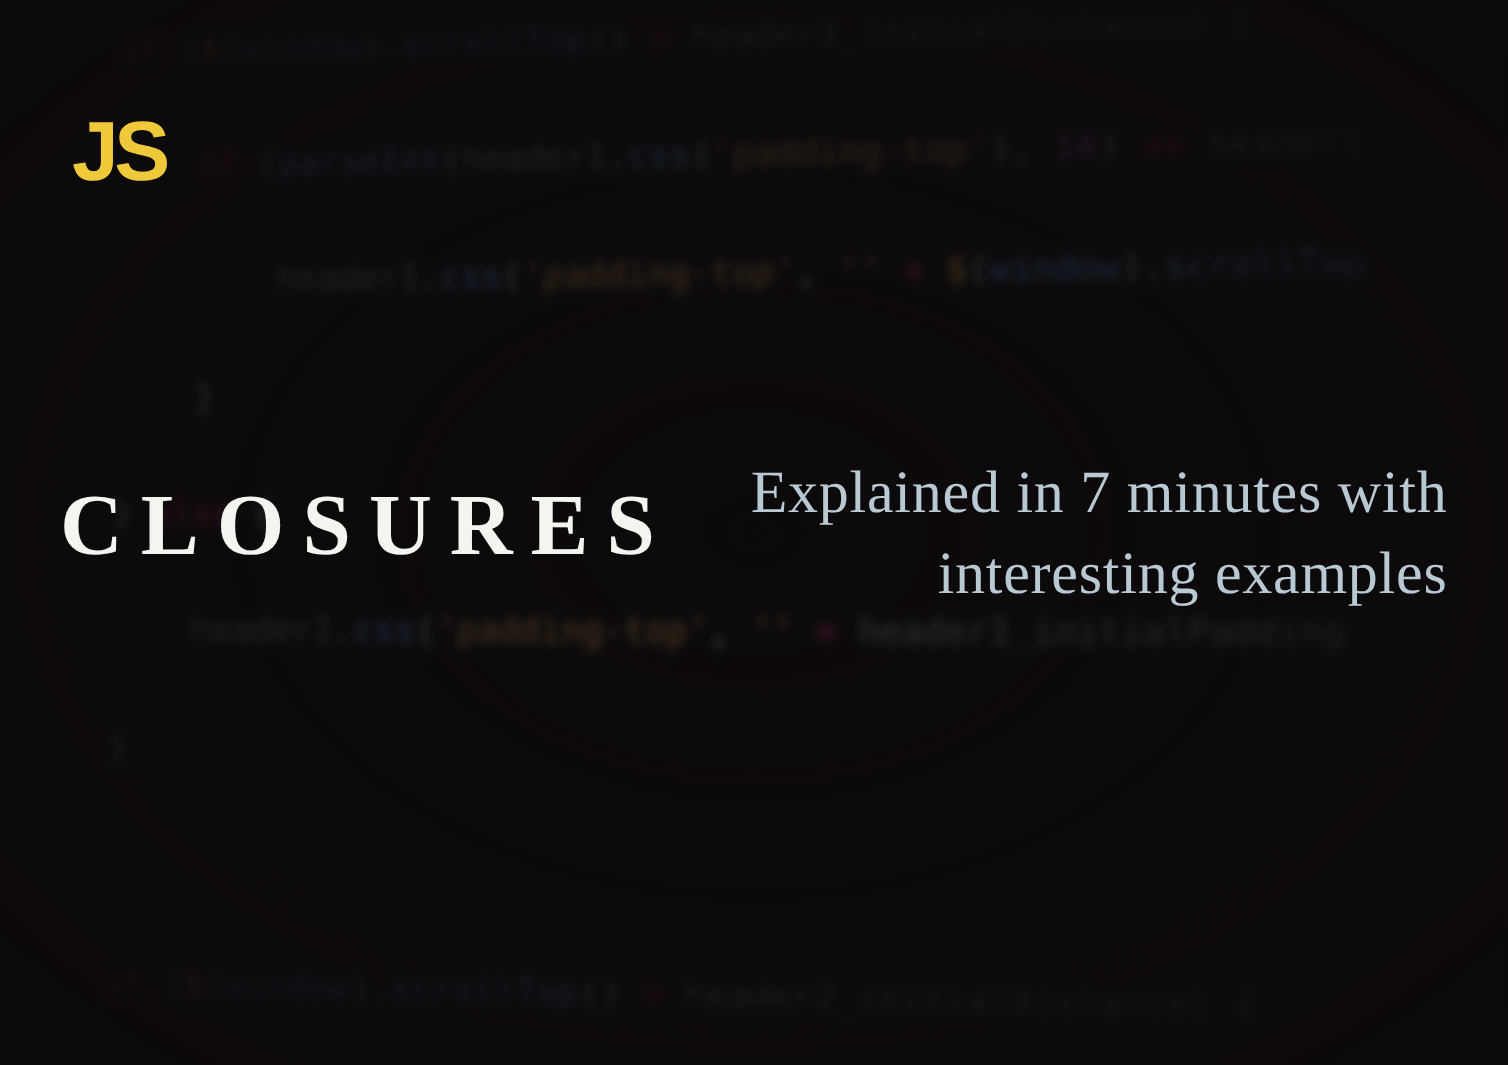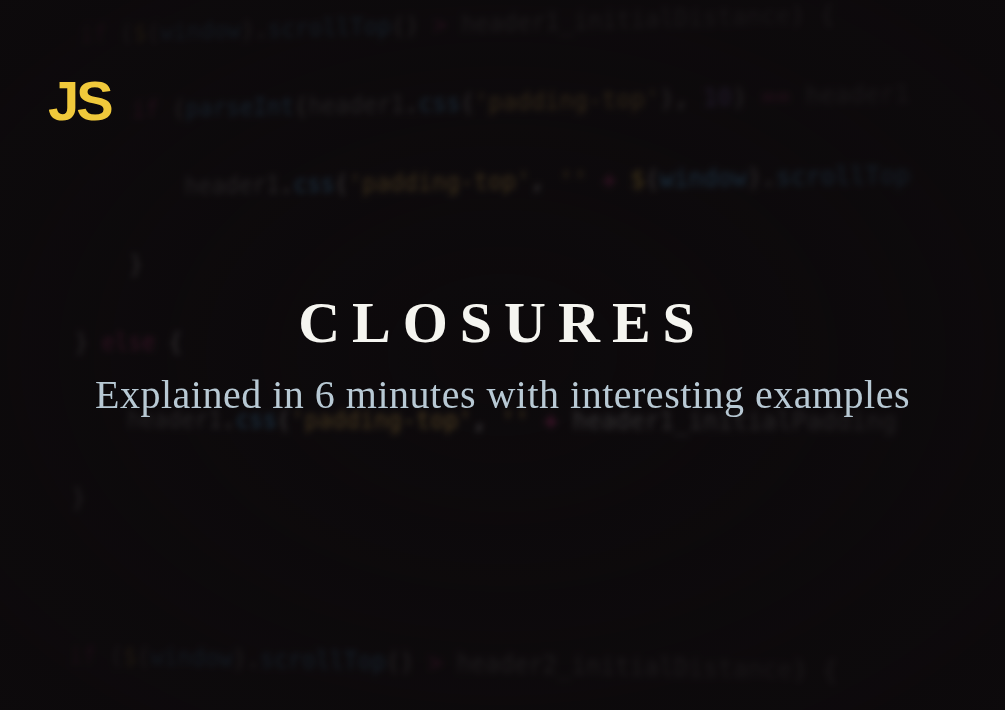--- a/index.html
+++ b/index.html
@@ -81,21 +81,21 @@
       margin-top: 28px;
     }
 
     .content {
       position: absolute;
       top: 0;
       left: 0;
       width: 100%;
       height: 100%;
       display: flex;
-      flex-direction: column;
+      flex-direction: row;
       align-items: center;
       justify-content: center;
       z-index: 5;
       padding: 0 40px;
       text-align: right;
     }
 
     .title {
       font-family: Georgia, 'Times New Roman', serif;
       font-size: 58px;
@@ -138,14 +138,14 @@
 
 
   </div>
   <div class="vignette"></div>
 </div>
 
 <div class="logo">JS</div>
 
 <div class="content">
   <h1 class="title">CLOSURES</h1>
-  <p class="subtitle">Explained in 6 minutes with interesting examples</p>
+  <p class="subtitle">Explained in 7 minutes with interesting examples</p>
 </div>
 
 </body></html>

